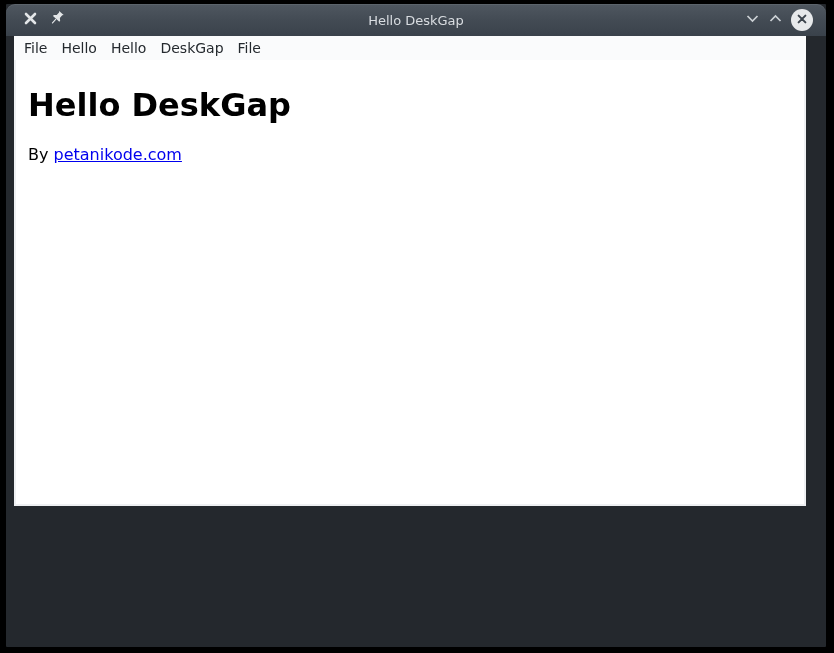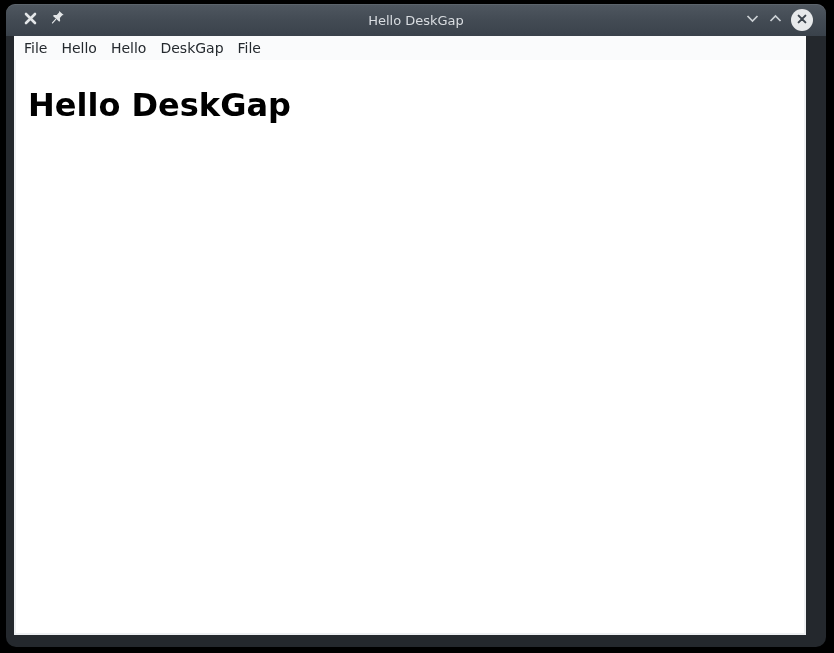--- a/index.html
+++ b/index.html
@@ -2,21 +2,21 @@
 <html><head>
 <meta charset="utf-8">
 <style>
   html,body { margin:0; padding:0; }
   .stage {
     position:relative; width:834px; height:653px; background:#000000;
     font-family:"DejaVu Sans","Liberation Sans",sans-serif; overflow:hidden;
   }
   .window {
     position:absolute; left:6px; top:4px; width:820px; height:643px;
-    background:#24282d; border-radius:10px;
+    background:#24282d; border-radius:1px;
   }
   .titlebar {
     position:absolute; left:0; top:0; right:0; height:32px;
     border-radius:9px 9px 0 0;
     background:linear-gradient(180deg,#4f5760 0%,#434b54 50%,#3a424b 100%);
     box-shadow: inset 0 1px 0 rgba(255,255,255,0.08);
   }
   .tb-left {
     position:absolute; left:17px; top:0; height:32px;
     display:flex; align-items:center; gap:10px;
@@ -26,21 +26,21 @@
     display:flex; align-items:center; gap:8px;
   }
   .tb-title {
     position:absolute; left:0; right:0; top:0; height:32px;
     display:flex; align-items:center; justify-content:center;
     color:#d9dde1; font-size:13px; pointer-events:none;
   }
   .tb-btn { background:transparent; border:none; padding:0; margin:0; display:flex; align-items:center; justify-content:center; cursor:default; }
   .close-circle { width:22px; height:22px; border-radius:50%; background:#e7e9eb; }
   .client {
-    position:absolute; left:8px; top:32px; width:792px; height:599px;
+    position:absolute; left:8px; top:32px; width:792px; height:470px;
     background:#ffffff; box-shadow: inset 0 0 0 2px #eef0f2;
   }
   .menubar {
     height:24px; background:#fafbfc; display:flex; align-items:center;
     padding-left:3px; font-size:14px; color:#24292e;
   }
   .menu-item { padding:2px 7px; white-space:nowrap; }
   .page { padding:4px 12px; color:#000; }
   .page h1 {
     font-size:32px; font-weight:bold; margin:22px 0 21px 2px; color:#000000;
@@ -106,17 +106,18 @@
       <div class="menubar">
         <div class="menu-item">File</div>
         <div class="menu-item">Hello</div>
         <div class="menu-item">Hello</div>
         <div class="menu-item">DeskGap</div>
         <div class="menu-item">File</div>
       </div>
 
       <div class="page">
         <h1>Hello DeskGap</h1>
+        <p class="byline"><span>By </span><a href="#">petanikode.com</a></p>
       </div>
     </div>
 
   </div>
 </div>
 
 </body></html>

